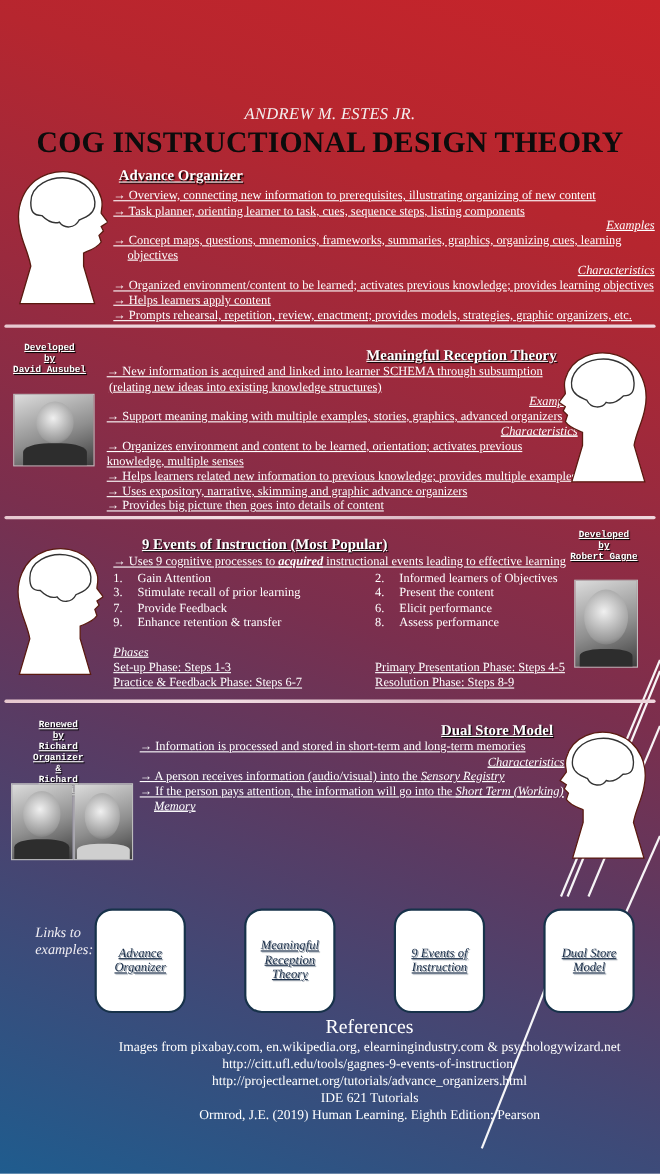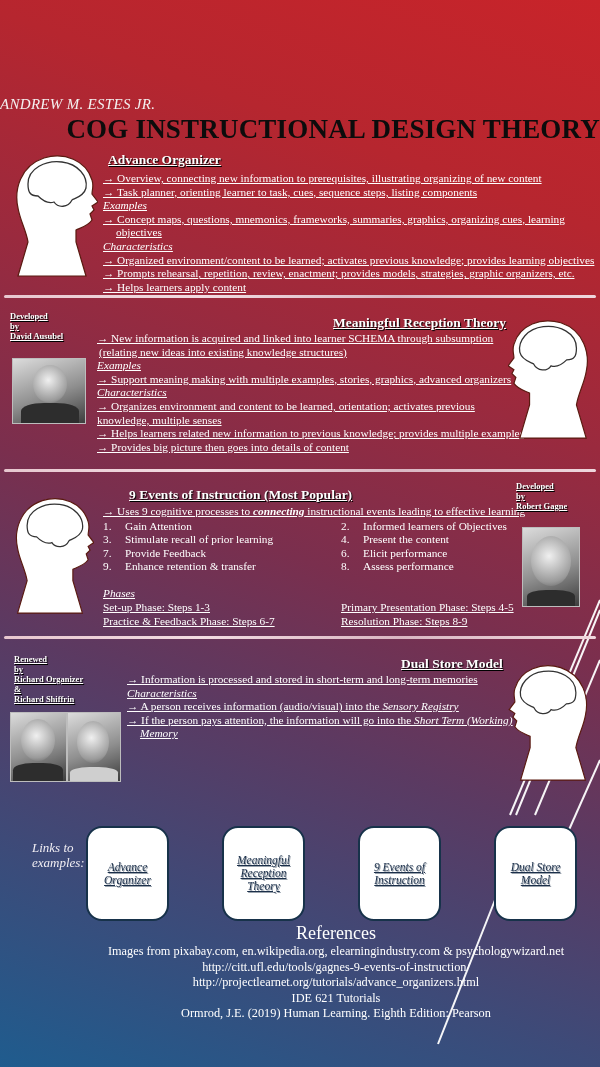--- a/index.html
+++ b/index.html
@@ -3,30 +3,30 @@
 <meta charset="utf-8">
 <style>
   html, body { margin:0; padding:0; }
   body {
     width:600px; height:1067px; overflow:hidden; position:relative;
     font-family: "Liberation Serif", "DejaVu Serif", serif;
     color:#ffffff;
     background: linear-gradient(200deg, #c8242a 0%, #b6262f 18%, #9a2a3e 35%, #7a2f4e 52%, #5b3a62 66%, #3e4a78 82%, #1f5c8e 100%);
   }
   .abs { position:absolute; }
-  .author { left:0; width:600px; top:96px; font-style:italic; font-size:15px; letter-spacing:0.3px; color:#f4f0f0; }
-  .title { left:0; width:600px; top:114px; text-align:right; font-weight:bold; font-size:27px; color:#0c0c0c; letter-spacing:0.2px; }
+  .author { left:0; width:600px; top:96px; text-align:center; font-style:italic; font-size:15px; letter-spacing:0.3px; color:#f4f0f0; }
+  .title { left:0; width:600px; top:114px; text-align:center; font-weight:bold; font-size:27px; color:#0c0c0c; letter-spacing:0.2px; }
   .sec-title { font-weight:bold; font-size:13.5px; text-decoration:underline; color:#fff; text-shadow:1px 1px 1px #000; }
   .txt { font-size:11.3px; line-height:13.6px; color:#fff;text-decoration:underline; }
   .txt p { margin:0; }
-  .sub { font-style:italic; text-decoration:underline; }
+  .sub { font-style:italic; text-decoration:underline;text-align:right; }
   .ind { padding-left:13px; text-indent:-13px; }
   .ital-u { font-style:italic; text-decoration:underline; }
   .divider { left:4px; width:592px; height:3px; background:linear-gradient(90deg,#e7c7cf,#f2dce2,#d9b6c2,#efd7dd); border-radius:2px; }
-  .credit { font-size:8.5px; font-weight:bold; text-decoration:underline; line-height:10px; color:#fff; text-shadow:1px 1px 1px #000; }
+  .credit { font-size:8.5px; font-weight:bold; text-align:center; text-decoration:underline; line-height:10px; color:#fff; text-shadow:1px 1px 1px #000;font-family:Liberation Mono, monospace; }
   .photo { background:linear-gradient(160deg,#dcdcdc,#8f8f8f 55%,#3d3d3d); border:1px solid #bdbdbd; }
   .photo .face { position:absolute; border-radius:50%; background:radial-gradient(circle at 45% 40%,#f0f0f0,#9a9a9a 70%,#555); }
   .photo .suit { position:absolute; bottom:0; background:#2d2d2d; border-radius:40% 40% 0 0; }
   .steps { font-size:11.3px; line-height:13.3px; }
   .steps span.n { display:inline-block; width:22px; }
   .linkbox { width:79px; height:91px; background:#fff; border:2px solid #17324a; border-radius:16px; display:flex; align-items:center; justify-content:center; text-align:center; }
   .linkbox span { color:#1b2f4a; font-style:italic; text-decoration:underline; font-size:11.5px; line-height:13px; text-shadow:1px 1px 0 #9aa3ad; }
   .links-label { font-style:italic; font-size:13px; line-height:15px; color:#f1eef3; }
   .refs { left:0; width:600px; text-align:center; font-size:12.3px; line-height:15.5px; color:#fff;padding-left:36px; }
   .refs .head { font-size:18px; line-height:22px; }
@@ -54,22 +54,22 @@
 </svg>
 
 <div class="abs sec-title" style="left:108px;top:152px">Advance Organizer</div>
 <div class="abs txt" style="left:103px;top:172px;width:492px">
   <p>→ Overview, connecting new information to prerequisites, illustrating organizing of new content</p>
   <p>→ Task planner, orienting learner to task, cues, sequence steps, listing components</p>
   <p class="sub">Examples</p>
   <p class="ind">→ Concept maps, questions, mnemonics, frameworks, summaries, graphics, organizing cues, learning objectives</p>
   <p class="sub">Characteristics</p>
   <p>→ Organized environment/content to be learned; activates previous knowledge; provides learning objectives</p>
+  <p>→ Helps learners apply content</p>
   <p>→ Prompts rehearsal, repetition, review, enactment; provides models, strategies, graphic organizers, etc.</p>
-  <p>→ Helps learners apply content</p>
 </div>
 
 <div class="abs divider" style="top:295px"></div>
 
 <div class="abs credit" style="left:10px;top:311px;width:70px">
   <div>Developed</div>
   <div>by</div>
   <div>David Ausubel</div>
 </div>
 <div class="abs photo" style="left:12px;top:358px;width:72px;height:64px">
@@ -79,40 +79,41 @@
 
 <div class="abs sec-title" style="left:333px;top:315px">Meaningful Reception Theory</div>
 <div class="abs txt" style="left:97px;top:332px;width:428px">
   <p>→ New information is acquired and linked into learner SCHEMA through subsumption</p>
   <p style="padding-left:2px">(relating new ideas into existing knowledge structures)</p>
   <p class="sub">Examples</p>
   <p>→ Support meaning making with multiple examples, stories, graphics, advanced organizers</p>
   <p class="sub">Characteristics</p>
   <p>→ Organizes environment and content to be learned, orientation; activates previous knowledge, multiple senses</p>
   <p>→ Helps learners related new information to previous knowledge; provides multiple examples</p>
+  <p>→ Uses expository, narrative, skimming and graphic advance organizers</p>
   <p>→ Provides big picture then goes into details of content</p>
 </div>
 
 <svg class="head" style="left:508px;top:315px" width="90" height="125" viewBox="0 0 92 128">
   <g transform="translate(92,0) scale(-1,1)">
     <path d="M12 126 L22 92 C20 80 14 70 12 58 C8 40 14 16 38 8 C58 2 80 10 86 30 C88 36 86 40 86 44 L92 52 L86 56 L88 60 L84 64 L86 70 C82 76 74 78 70 80 L70 92 L80 126 Z" fill="#ffffff" stroke="#5a1a10" stroke-width="1.2"></path>
     <path d="M22 34 C22 18 40 10 56 12 C72 14 82 26 80 38 C78 46 70 48 66 50 C62 58 52 58 48 52 C42 54 36 50 32 46 C24 46 22 42 22 34 Z" fill="none" stroke="#333" stroke-width="1.3"></path>
   </g>
 </svg>
 
 <div class="abs divider" style="top:469px"></div>
 
 <svg class="head" style="left:6px;top:493px" width="88" height="122" viewBox="0 0 92 128">
   <path d="M12 126 L22 92 C20 80 14 70 12 58 C8 40 14 16 38 8 C58 2 80 10 86 30 C88 36 86 40 86 44 L92 52 L86 56 L88 60 L84 64 L86 70 C82 76 74 78 70 80 L70 92 L80 126 Z" fill="#ffffff" stroke="#5a1a10" stroke-width="1.2"></path>
   <path d="M22 34 C22 18 40 10 56 12 C72 14 82 26 80 38 C78 46 70 48 66 50 C62 58 52 58 48 52 C42 54 36 50 32 46 C24 46 22 42 22 34 Z" fill="none" stroke="#333" stroke-width="1.3"></path>
 </svg>
 
 <div class="abs sec-title" style="left:129px;top:487px">9 Events of Instruction (Most Popular)</div>
 <div class="abs txt" style="left:103px;top:505px;width:420px;white-space:nowrap">
-  <span>→ Uses 9 cognitive processes to </span><span class="ital-u" style="font-weight:bold">connecting</span><span> instructional events leading to effective learning</span>
+  <span>→ Uses 9 cognitive processes to </span><span class="ital-u" style="font-weight:bold">acquired</span><span> instructional events leading to effective learning</span>
 </div>
 <div class="abs steps" style="left:103px;top:520px;width:230px">
   <div><span class="n">1.</span><span>Gain Attention</span></div>
   <div><span class="n">3.</span><span>Stimulate recall of prior learning</span></div>
   <div><span class="n">7.</span><span>Provide Feedback</span></div>
   <div><span class="n">9.</span><span>Enhance retention &amp; transfer</span></div>
 </div>
 <div class="abs steps" style="left:341px;top:520px;width:180px">
   <div><span class="n">2.</span><span>Informed learners of Objectives</span></div>
   <div><span class="n">4.</span><span>Present the content</span></div>

